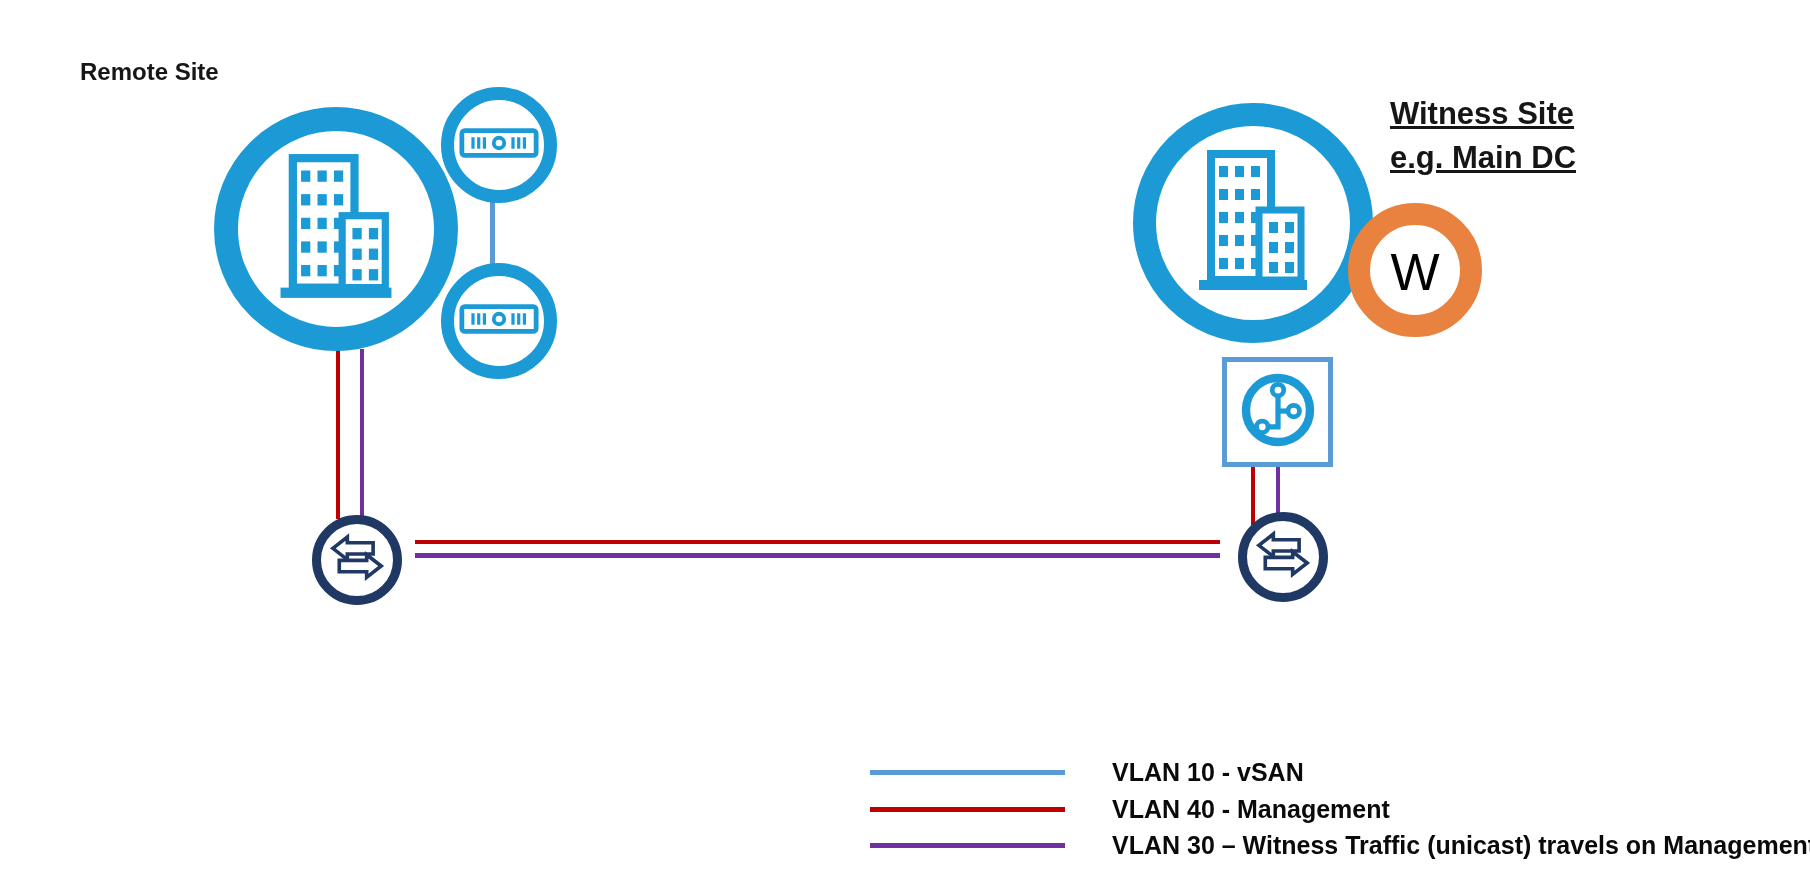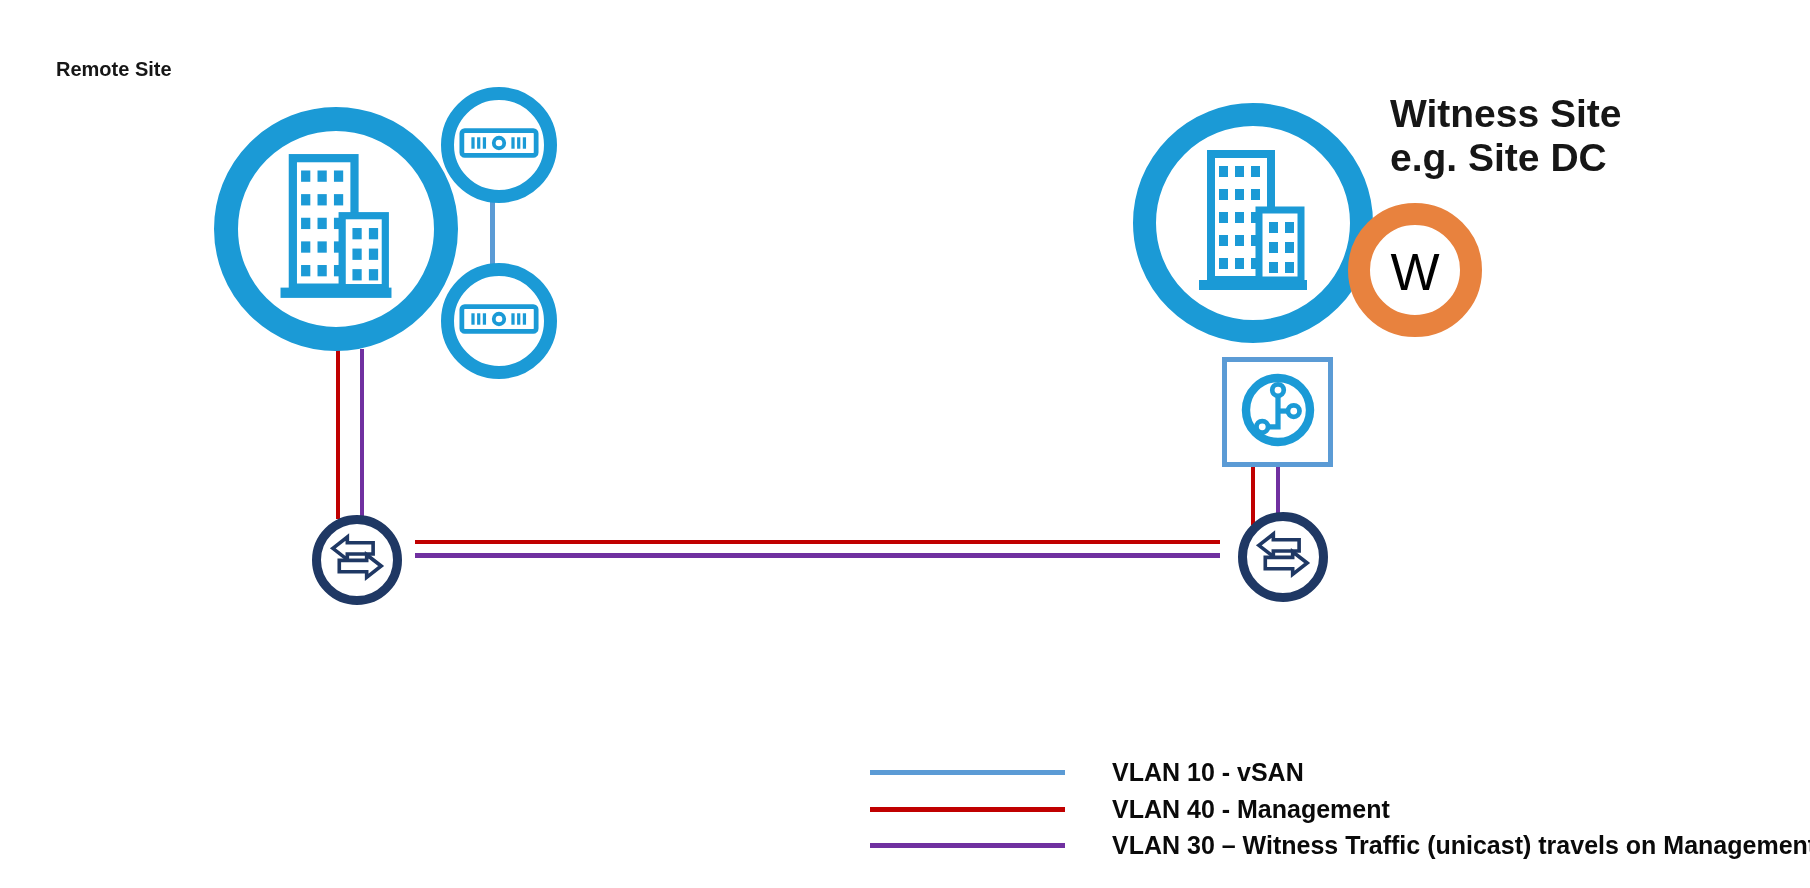--- a/index.html
+++ b/index.html
@@ -23,25 +23,25 @@
   .site-label{position:absolute;color:#161616;font-weight:600;z-index:4;}
   .w-letter{font-size:52px;color:#000;font-weight:400;line-height:1;transform:translateY(2px);}
   .legend-line{position:absolute;width:195px;height:5px;z-index:1;}
   .legend-label{position:absolute;left:1112px;font-size:25px;line-height:30px;color:#0a0a0a;font-weight:600;white-space:nowrap;z-index:4;}
 </style>
 </head>
 <body>
 
 <div class="canvas">
 
-  <div class="site-label" style="left:56px;top:58px;font-size:20px;">Remote Site</div>
-
-  <div class="site-label" style="left:1390px;top:92px;font-size:39px;line-height:44px;">
+  <div class="site-label" style="left:80px;top:58px;font-size:24px;">Remote Site</div>
+
+  <div class="site-label" style="left:1390px;top:92px;font-size:31px;line-height:44px;text-decoration:underline;">
     <div>Witness Site</div>
-    <div>e.g. Site DC</div>
+    <div>e.g. Main DC</div>
   </div>
 
   <div class="line" style="left:490px;top:200px;width:5px;height:66px;background:#5b9bd5;"></div>
 
   <div class="line" style="left:336px;top:347px;width:4px;height:172px;background:#c00000;"></div>
   <div class="line" style="left:360px;top:349px;width:4px;height:170px;background:#7030a0;"></div>
 
   <div class="line" style="left:415px;top:540px;width:805px;height:4px;background:#c00000;"></div>
   <div class="line" style="left:415px;top:553px;width:805px;height:5px;background:#7030a0;"></div>
 

